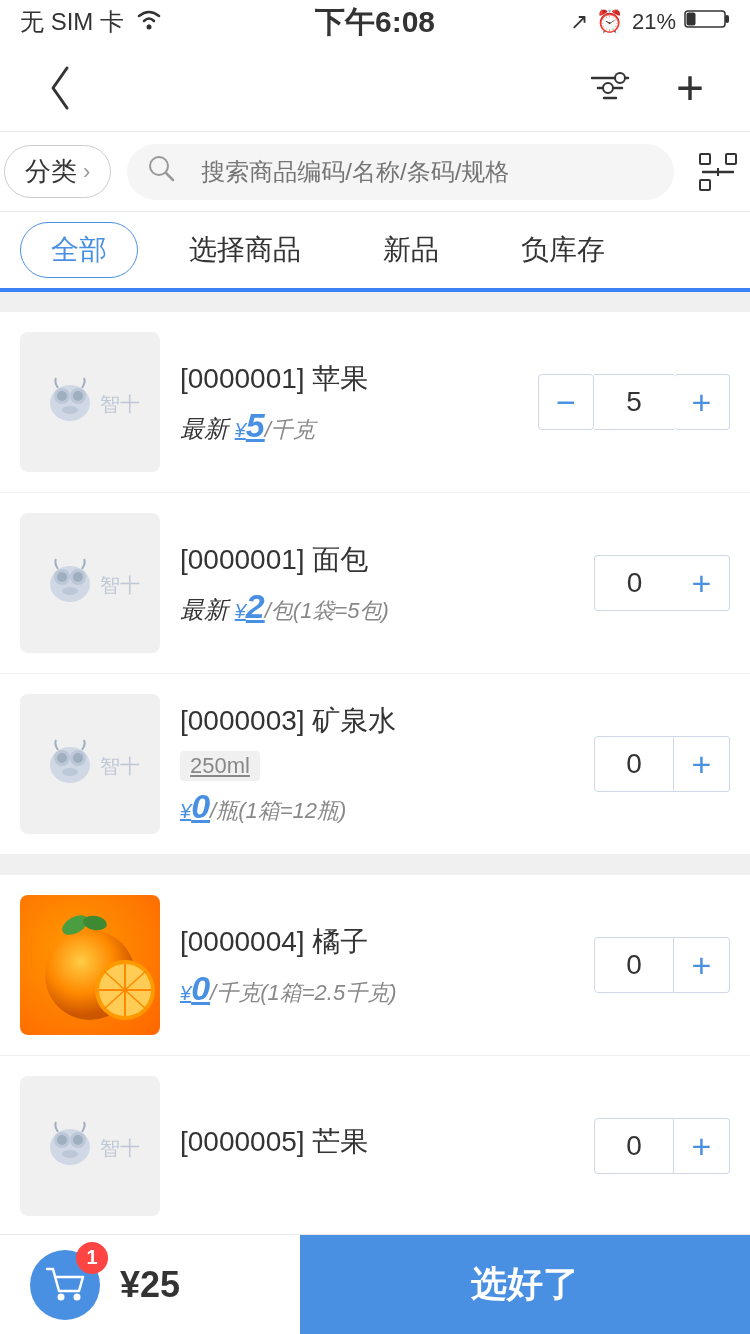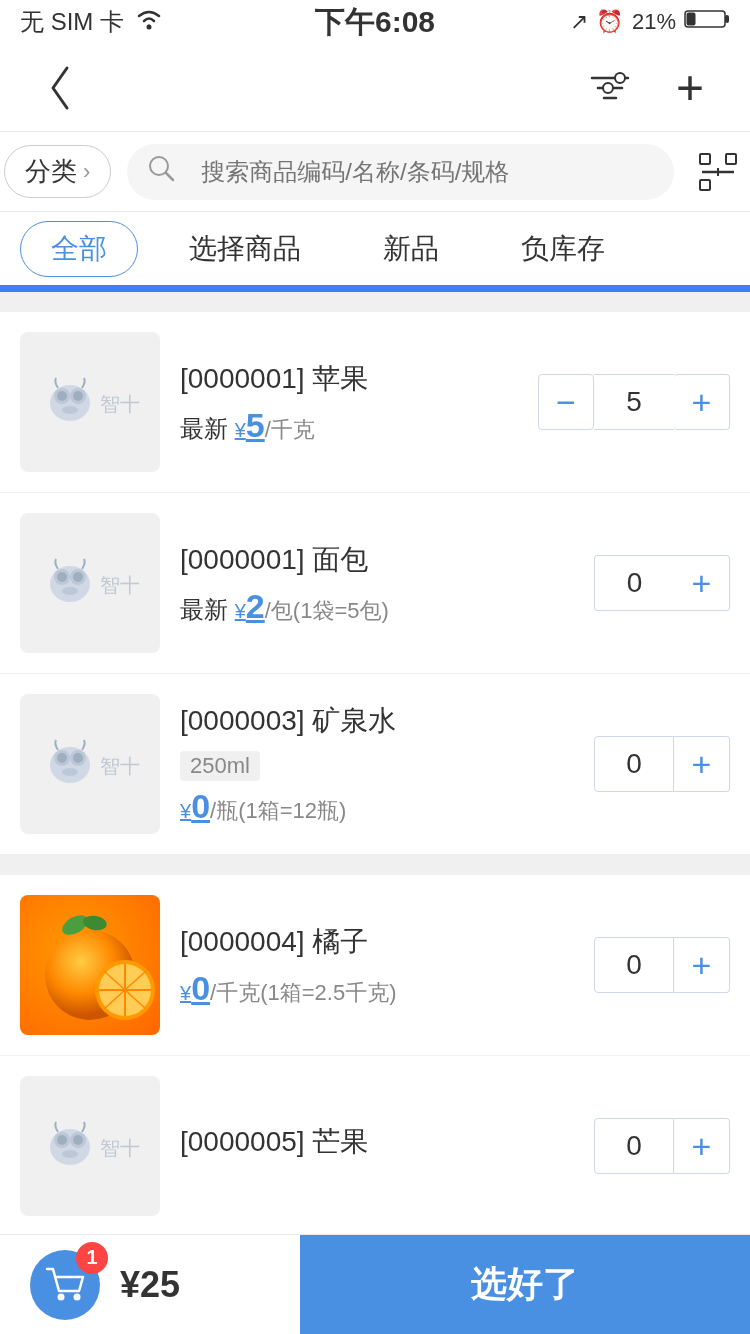--- a/index.html
+++ b/index.html
@@ -124,21 +124,21 @@
 
     
     .tab-row {
       width: 750px;
       height: 80px;
       background: #fff;
       display: flex;
       align-items: center;
       padding: 0 20px;
       gap: 20px;
-      border-bottom: 7px solid #3b82f6;
+      border-bottom: 4px solid #3b82f6;
     }
     .tab-item {
       height: 56px;
       padding: 0 30px;
       display: flex;
       align-items: center;
       justify-content: center;
       border-radius: 28px;
       font-size: 28px;
       color: #333;
@@ -214,24 +214,26 @@
       text-overflow: ellipsis;
     }
     .product-spec {
       font-size: 22px;
       color: #888;
       background: #f0f0f0;
       display: inline-block;
       padding: 2px 10px;
       border-radius: 4px;
       margin-bottom: 6px;
+      text-decoration: underline;
     }
     .product-price {
       font-size: 24px;
       color: #333;
+      font-style: italic;
     }
     .price-label { color: #333; }
     .price-unit { color: #4a90e2; font-size: 20px; text-decoration: underline; }
     .price-num { color: #4a90e2; font-size: 34px; font-weight: 600; text-decoration: underline; }
     .price-slash { color: #4a90e2; font-size: 20px; text-decoration: underline; }
     .price-suffix { color: #888; font-size: 22px; }
 
     
     .qty-control {
       display: flex;

